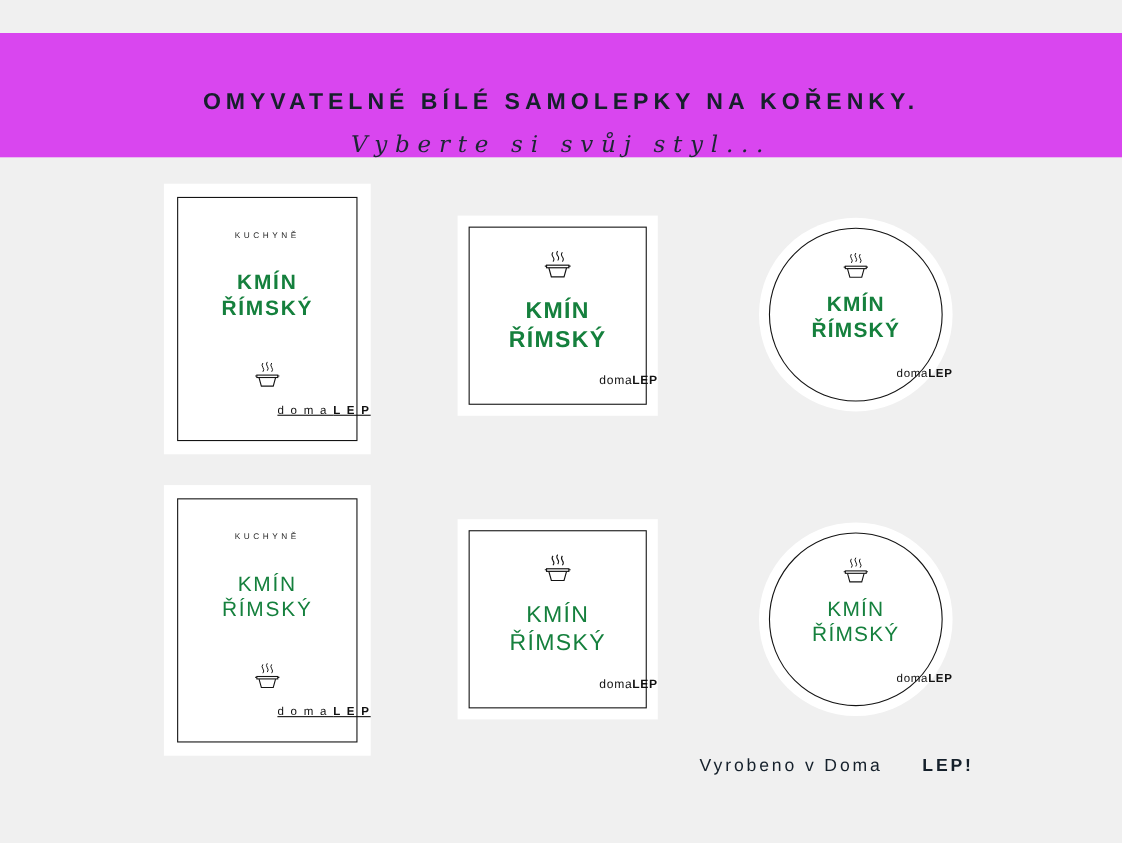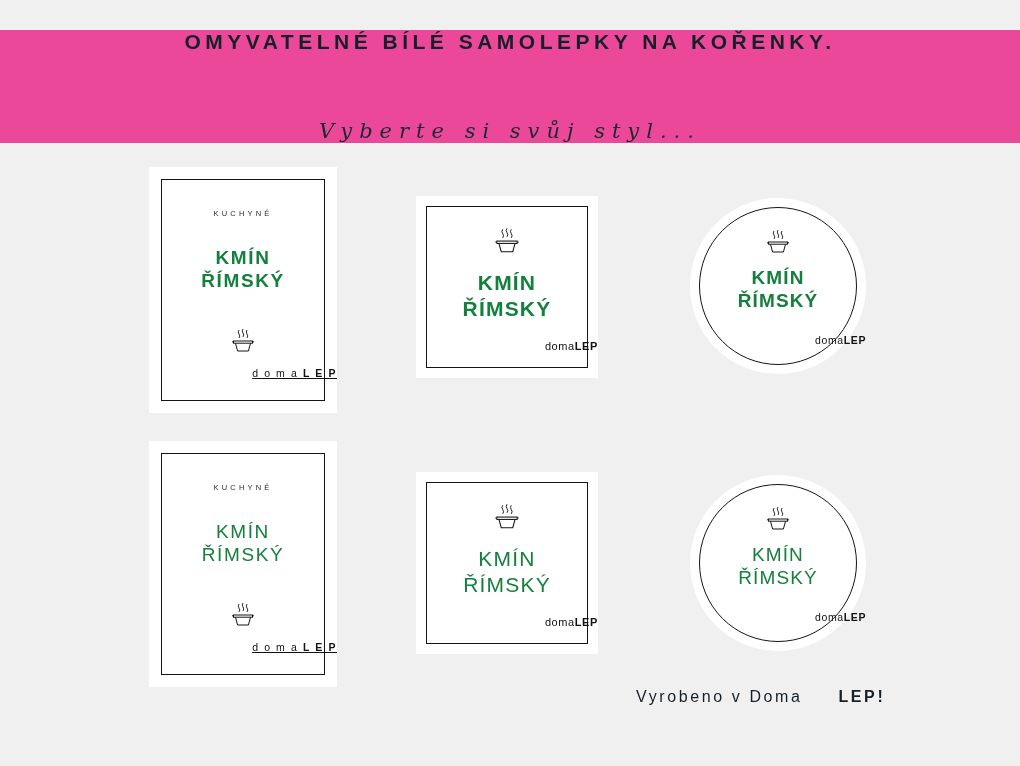--- a/index.html
+++ b/index.html
@@ -15,37 +15,37 @@
     position: relative;
   }
 
   
   .banner {
     position: absolute;
     left: 0;
     top: 30px;
     width: 1020px;
     height: 113px;
-    background: #ec4899;
+    background: #d946ef;
     display: flex;
     flex-direction: column;
     align-items: center;
-    justify-content: space-between;
+    justify-content: flex-end;
   }
   .banner-title {
     font-family: "Liberation Sans", sans-serif;
     font-weight: bold;
     font-size: 21px;
     letter-spacing: 4.5px;
     color: #16202b;
     text-align: center;
     white-space: nowrap;
   }
   .banner-sub {
-    margin-top: 28px;
+    margin-top: 14px;
     font-family: "DejaVu Serif", serif;
     font-style: italic;
     font-size: 21px;
     letter-spacing: 7px;
     color: #1c2733;
     text-align: center;
     white-space: nowrap;
   }
 
   

